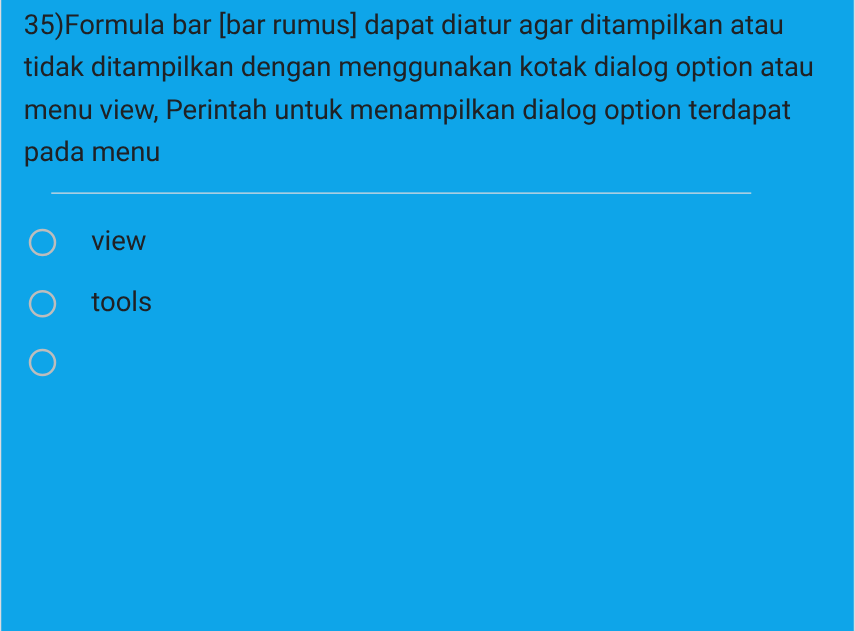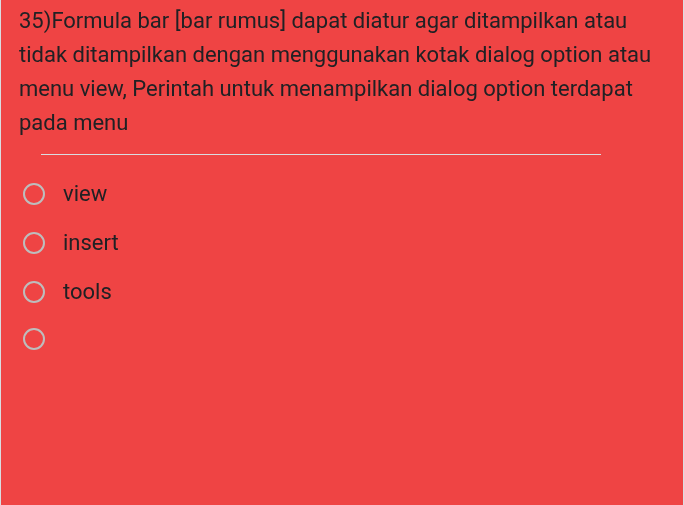--- a/index.html
+++ b/index.html
@@ -12,21 +12,21 @@
       background: #fff;
       width: 684px;
       height: 505px;
       overflow: hidden;
     }
     .question-card {
       border-left: 1px solid #dadce0;
       border-right: 1px solid #dadce0;
       padding: 0;
       height: 100%;
-      background: #ef4444;
+      background: #0ea5e9;
     }
     .question-text {
       font-size: 22px;
       color: #202124;
       line-height: 1.55;
       padding: 4px 24px 0 18px;
       letter-spacing: 0;
     }
     .divider {
       border: none;
@@ -48,38 +48,35 @@
       height: 22px;
       border: 2px solid #bdbdbd;
       border-radius: 50%;
       margin-right: 18px;
       flex-shrink: 0;
     }
     .option-label {
       font-size: 22px;
       color: #202124;
       letter-spacing: 0;
+      margin-left: 10px;
     }
   </style>
 </head>
 <body>
 
 <div class="question-card">
   <div class="question-text">35)Formula bar [bar rumus] dapat diatur agar ditampilkan atau tidak ditampilkan dengan menggunakan kotak dialog option atau menu view, Perintah untuk menampilkan dialog option terdapat pada menu</div>
   <hr class="divider">
   <div class="options">
     <div class="option-row">
       <span class="radio-circle"></span>
       <span class="option-label">view</span>
     </div>
     <div class="option-row">
       <span class="radio-circle"></span>
-      <span class="option-label">insert</span>
-    </div>
-    <div class="option-row">
-      <span class="radio-circle"></span>
       <span class="option-label">tools</span>
     </div>
     <div class="option-row">
       <span class="radio-circle"></span>
     </div>
   </div>
 </div>
 
 </body></html>

